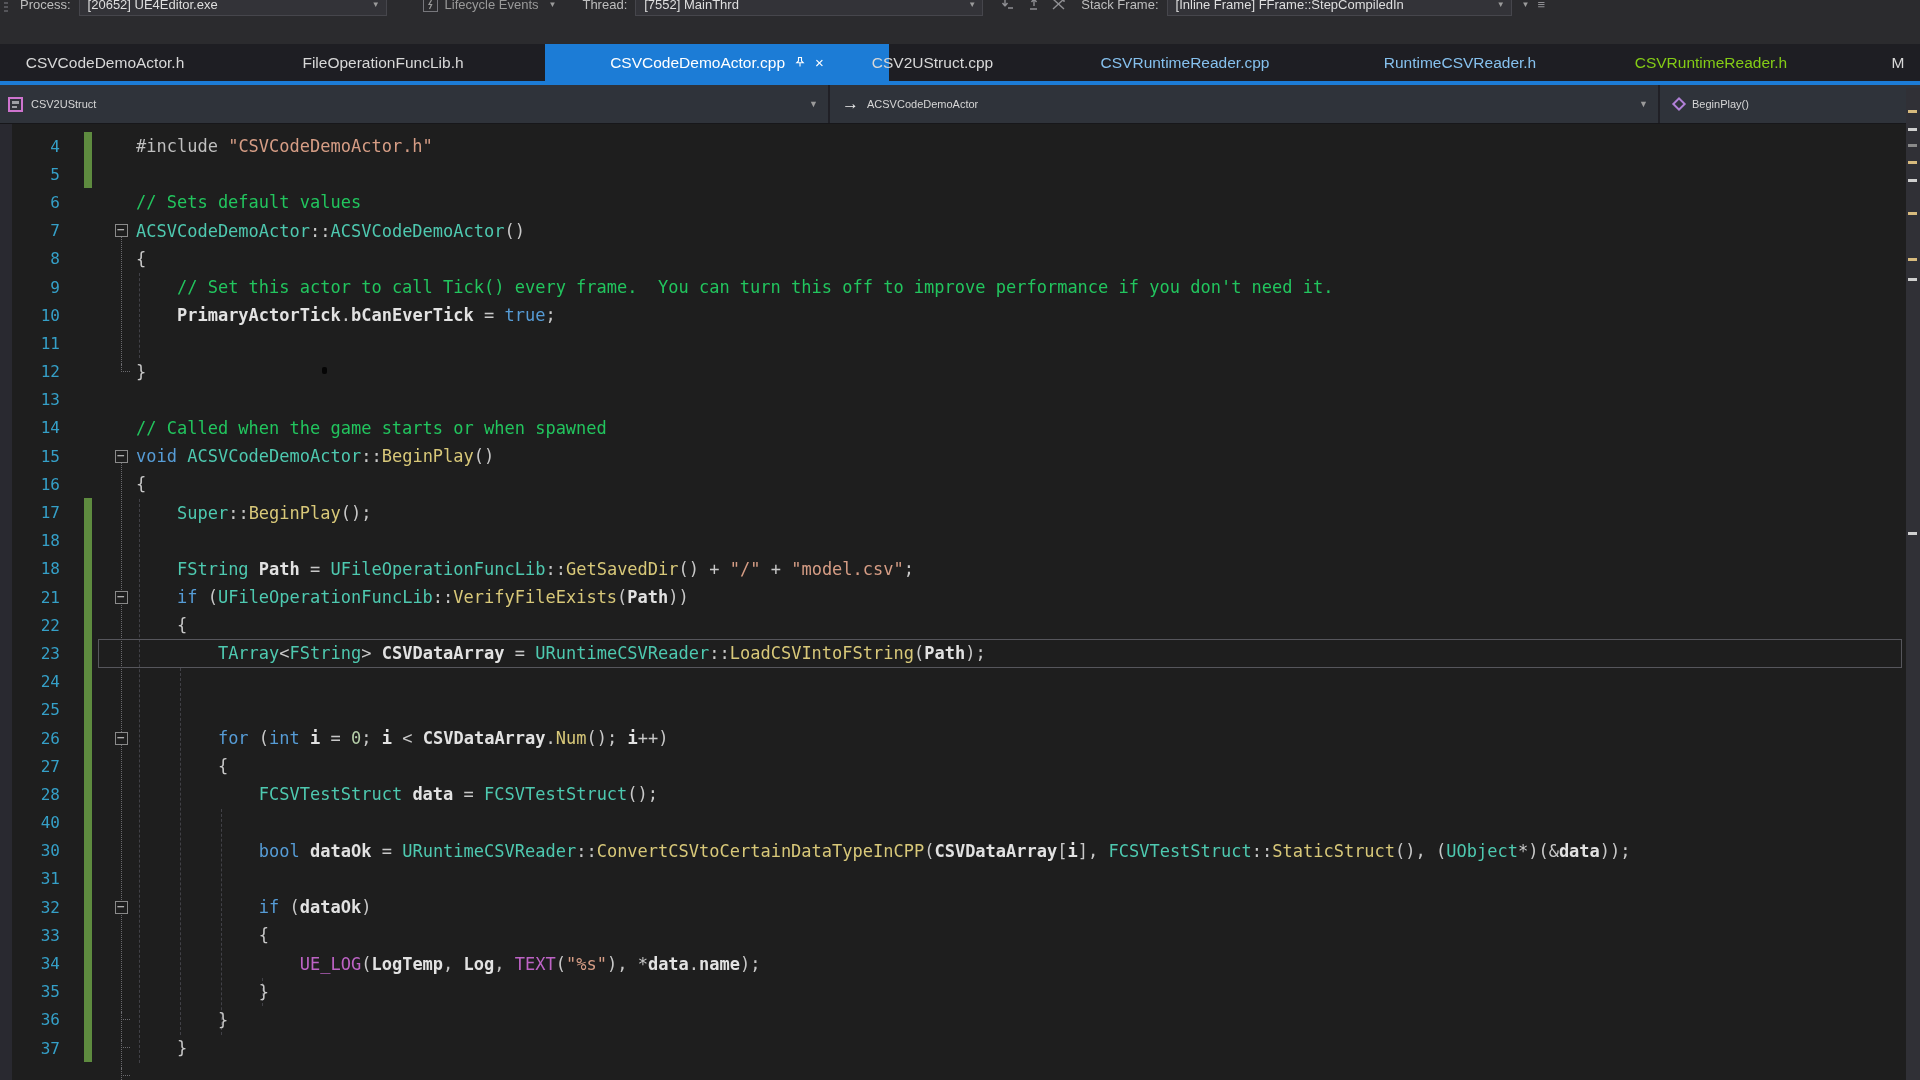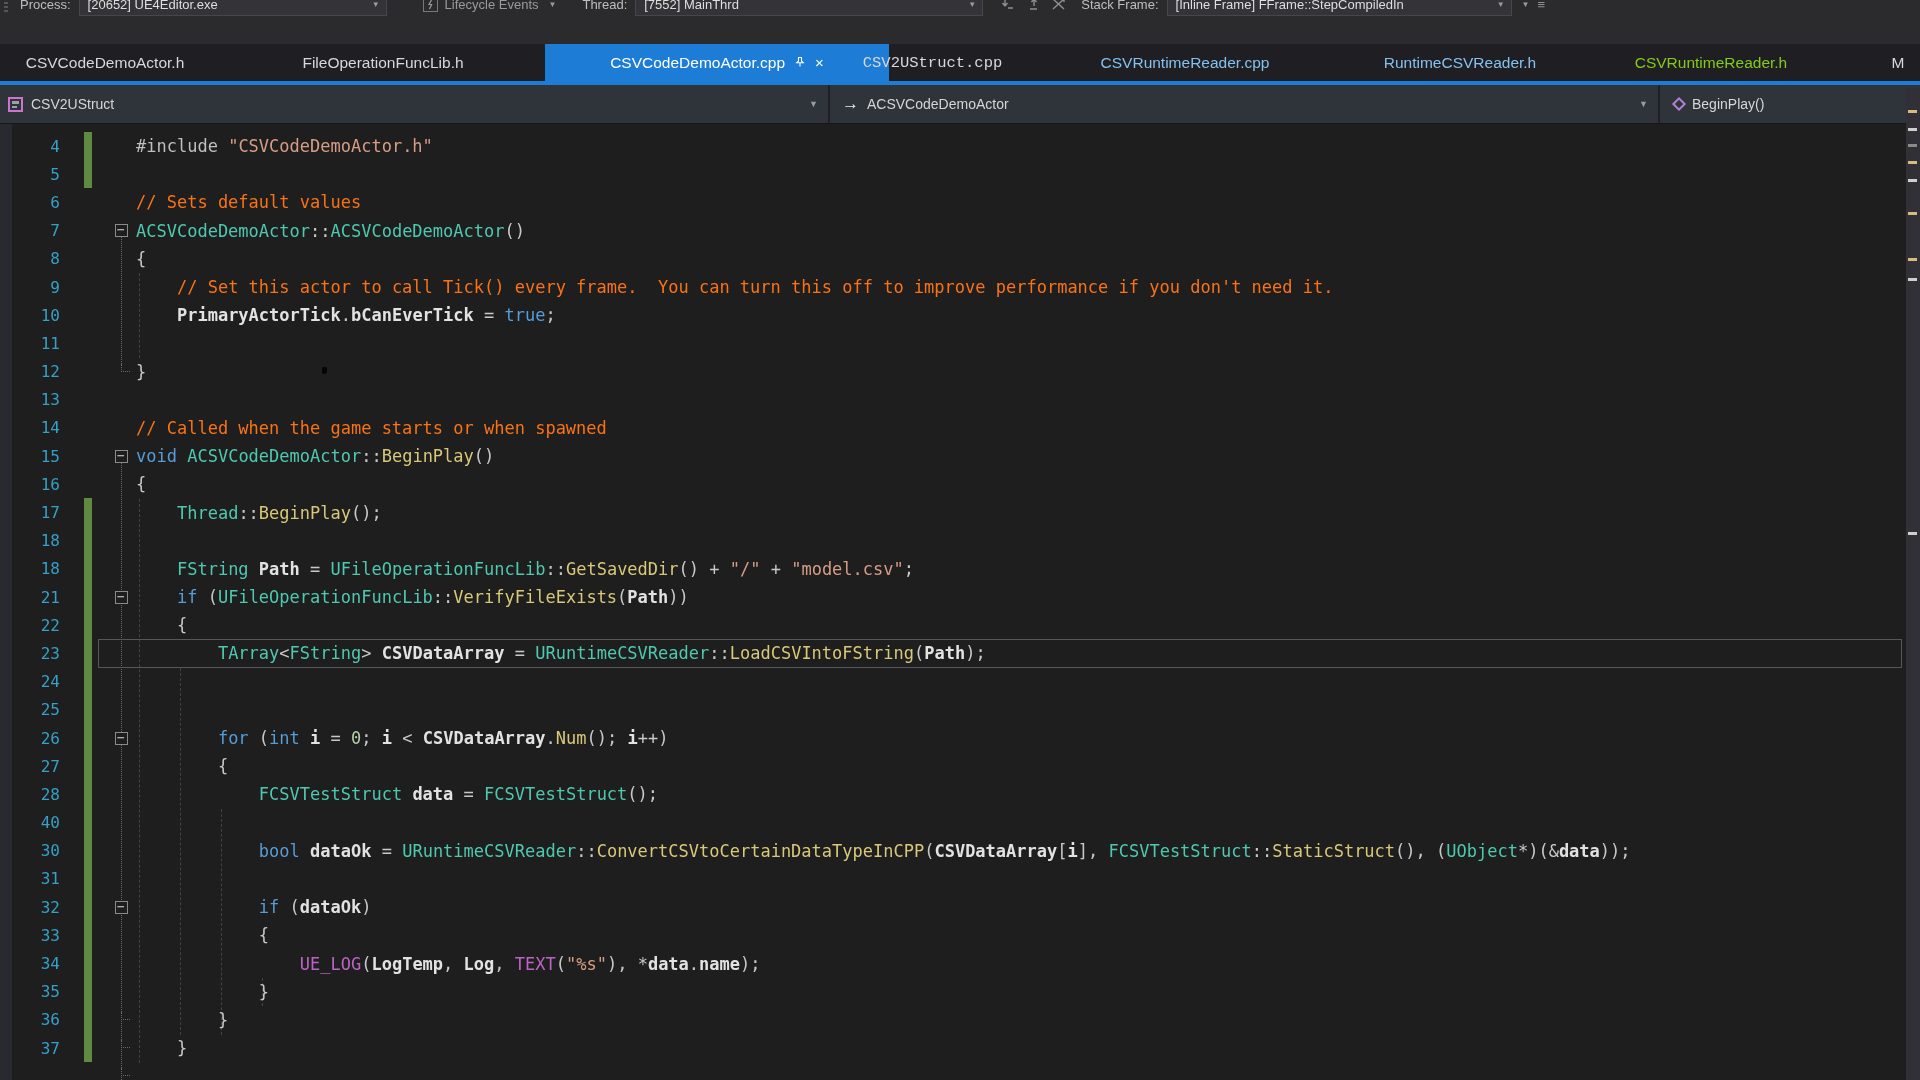--- a/index.html
+++ b/index.html
@@ -30,21 +30,21 @@
   .tab.active { background:var(--accent); color:#FFFFFF; }
   .tab.active span { color:#FFFFFF !important; }
   .tab-close { color:#E8F2FB; font-size:15px; }
   .bluebar { position:absolute; left:0; top:81px; width:1920px; height:4px; background:var(--accent); }
 
   
   .navbar { position:absolute; left:0; top:85px; width:1920px; height:39px; background:#2F333A;
             border-bottom:1px solid #17171A; }
   .nav-sec { position:absolute; top:0; height:38px; display:flex; align-items:center;
              border-right:2px solid #202026; }
-  .nav-text { color:#D6D6D6; font-size:14px; margin-left:8px; white-space:nowrap; }
+  .nav-text { color:#D6D6D6; font-size:11px; margin-left:8px; white-space:nowrap; }
   .nav-caret { position:absolute; right:10px; color:#9B9B9B; font-size:9px; }
   .cls-icon { width:15px; height:15px; border:2px solid #CE74CE; margin-left:8px; position:relative; }
   .cls-icon::before { content:""; position:absolute; left:2px; top:2px; width:7px; height:3px; background:#9DA0A6; }
   .cls-icon::after  { content:""; position:absolute; left:2px; top:7px; width:5px; height:2px; background:#9DA0A6; }
   .scope-arrow { color:#EDEDED; font-size:17px; font-weight:bold; margin-left:10px; }
   .mth-icon { width:10px; height:10px; border:2px solid #B180D7; transform:rotate(45deg); margin-left:12px; }
 
   
   .editor { position:absolute; left:0; top:124px; width:1920px; height:956px; background:#1E1E1E;
             overflow:hidden; }
@@ -65,21 +65,21 @@
   .guide { position:absolute; width:0; border-left:1px dashed #414147; z-index:0; }
   .foldline { position:absolute; width:0; border-left:1px dotted #6A6A6E; z-index:0; }
   .foldhook { position:absolute; width:9px; height:8px; border-left:1px dotted #6A6A6E;
               border-bottom:1px dotted #6A6A6E; z-index:0; }
   .cursor-dot { position:absolute; width:5px; height:7px; background:#050505; border-radius:2px; z-index:3; }
 
   
   .vscroll { position:absolute; left:1906px; top:88px; width:14px; height:992px; background:#303036; z-index:5; }
   .tick { position:absolute; left:2px; width:9px; height:3px; }
 </style>
-<style>.tk-pln{color:#C8C8C8}.tk-kw{color:#569CD6}.tk-typ{color:#4EC9B0}.tk-fn{color:#D8C879}.tk-var{color:#E2E2E2}.tk-str{color:#D69D85}.tk-com{color:#f97316}.tk-num{color:#B5CEA8}.tk-mac{color:#BD63C5}.tk-dir{color:#BFBFBF}</style></head>
+<style>.tk-pln{color:#C8C8C8}.tk-kw{color:#569CD6}.tk-typ{color:#4EC9B0}.tk-fn{color:#D8C879}.tk-var{color:#E2E2E2}.tk-str{color:#D69D85}.tk-com{color:#22c55e}.tk-num{color:#B5CEA8}.tk-mac{color:#BD63C5}.tk-dir{color:#BFBFBF}</style></head>
 <body>
 
 <div id="screen">
 
   <div class="toolbar">
     <div class="tb-row">
       <span class="grip"></span>
       <span class="tb-label" style="margin-left:12px">Process:</span>
       <span class="combo" style="width:308px;margin-left:8px">
         <span>[20652] UE4Editor.exe</span>
@@ -131,21 +131,21 @@
       <div class="tab" style="left: 273px; width: 220px;">
         <span style="color: rgb(216, 216, 216);">FileOperationFuncLib.h</span>
       </div>
       <div class="tab active" style="left: 545px; width: 344px;">
         <span>CSVCodeDemoActor.cpp</span>
         <span><svg width="12" height="12" viewBox="0 0 12 12">
             <path d="M4.5 1.5 h3 v3.5 l1.7 1.7 h-6.4 l1.7 -1.7 z M6 7 v3.5" stroke="#FFFFFF" stroke-width="1.1" fill="none"></path>
           </svg></span>
         <span class="tab-close">×</span>
       </div>
-      <div class="tab" style="left: 850px; width: 165px; font-family: Liberation Mono, monospace;">
+      <div class="tab" style="left: 850px; width: 165px;">
         <span style="color: rgb(216, 216, 216);">CSV2UStruct.cpp</span>
       </div>
       <div class="tab" style="left: 1060px; width: 250px;">
         <span style="color: rgb(134, 193, 238);">CSVRuntimeReader.cpp</span>
       </div>
       <div class="tab" style="left: 1350px; width: 220px;">
         <span style="color: rgb(134, 193, 238);">RuntimeCSVReader.h</span>
       </div>
       <div class="tab" style="left: 1600px; width: 222px;">
         <span style="color: #84cc16;">CSVRuntimeReader.h</span>
@@ -269,21 +269,21 @@
         <div class="row">
           <span class="ln">16</span>
           <span class="chg"></span>
           <span class="fold"></span>
           <span class="codeline"><span class="tk-pln">{</span></span>
         </div>
         <div class="row">
           <span class="ln">17</span>
           <span class="chg on"></span>
           <span class="fold"></span>
-          <span class="codeline"><span class="tk-pln">    </span><span class="tk-typ">Thread</span><span class="tk-pln">::</span><span class="tk-fn">BeginPlay</span><span class="tk-pln">();</span></span>
+          <span class="codeline"><span class="tk-pln">    </span><span class="tk-typ">Super</span><span class="tk-pln">::</span><span class="tk-fn">BeginPlay</span><span class="tk-pln">();</span></span>
         </div>
         <div class="row">
           <span class="ln">18</span>
           <span class="chg on"></span>
           <span class="fold"></span>
           <span class="codeline"></span>
         </div>
         <div class="row">
           <span class="ln">18</span>
           <span class="chg on"></span>

